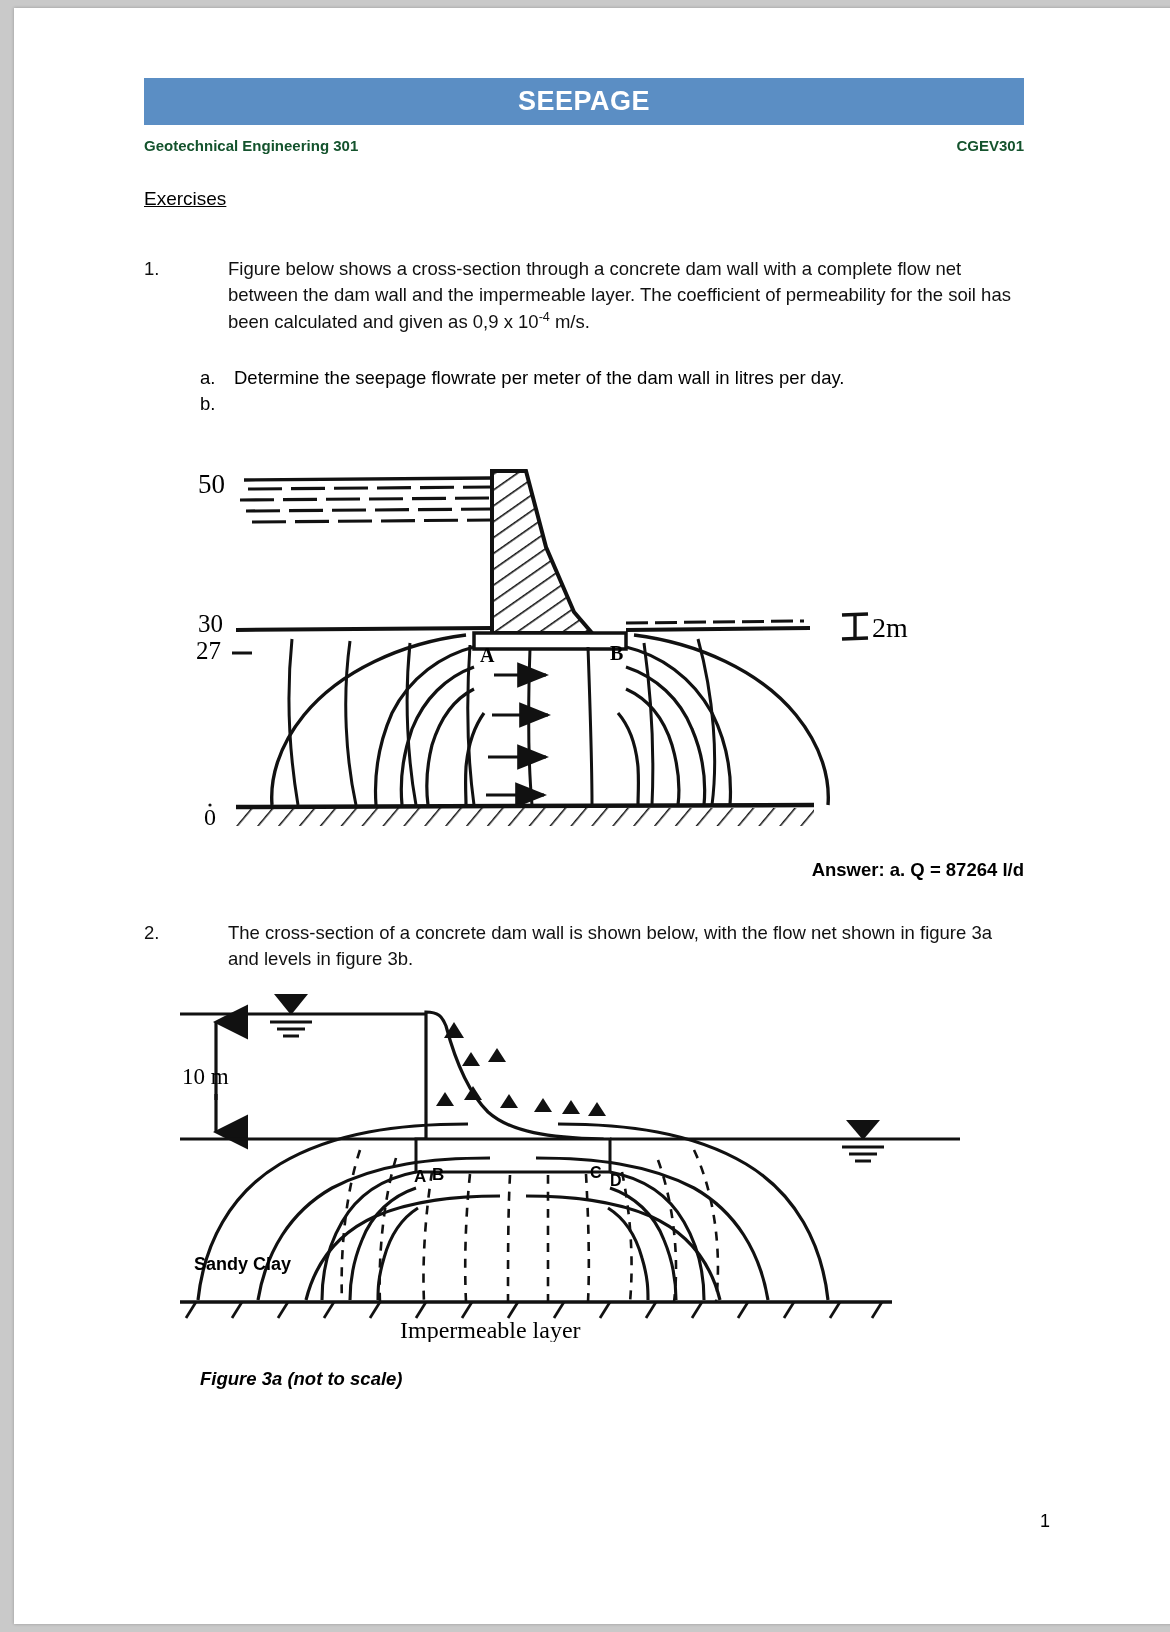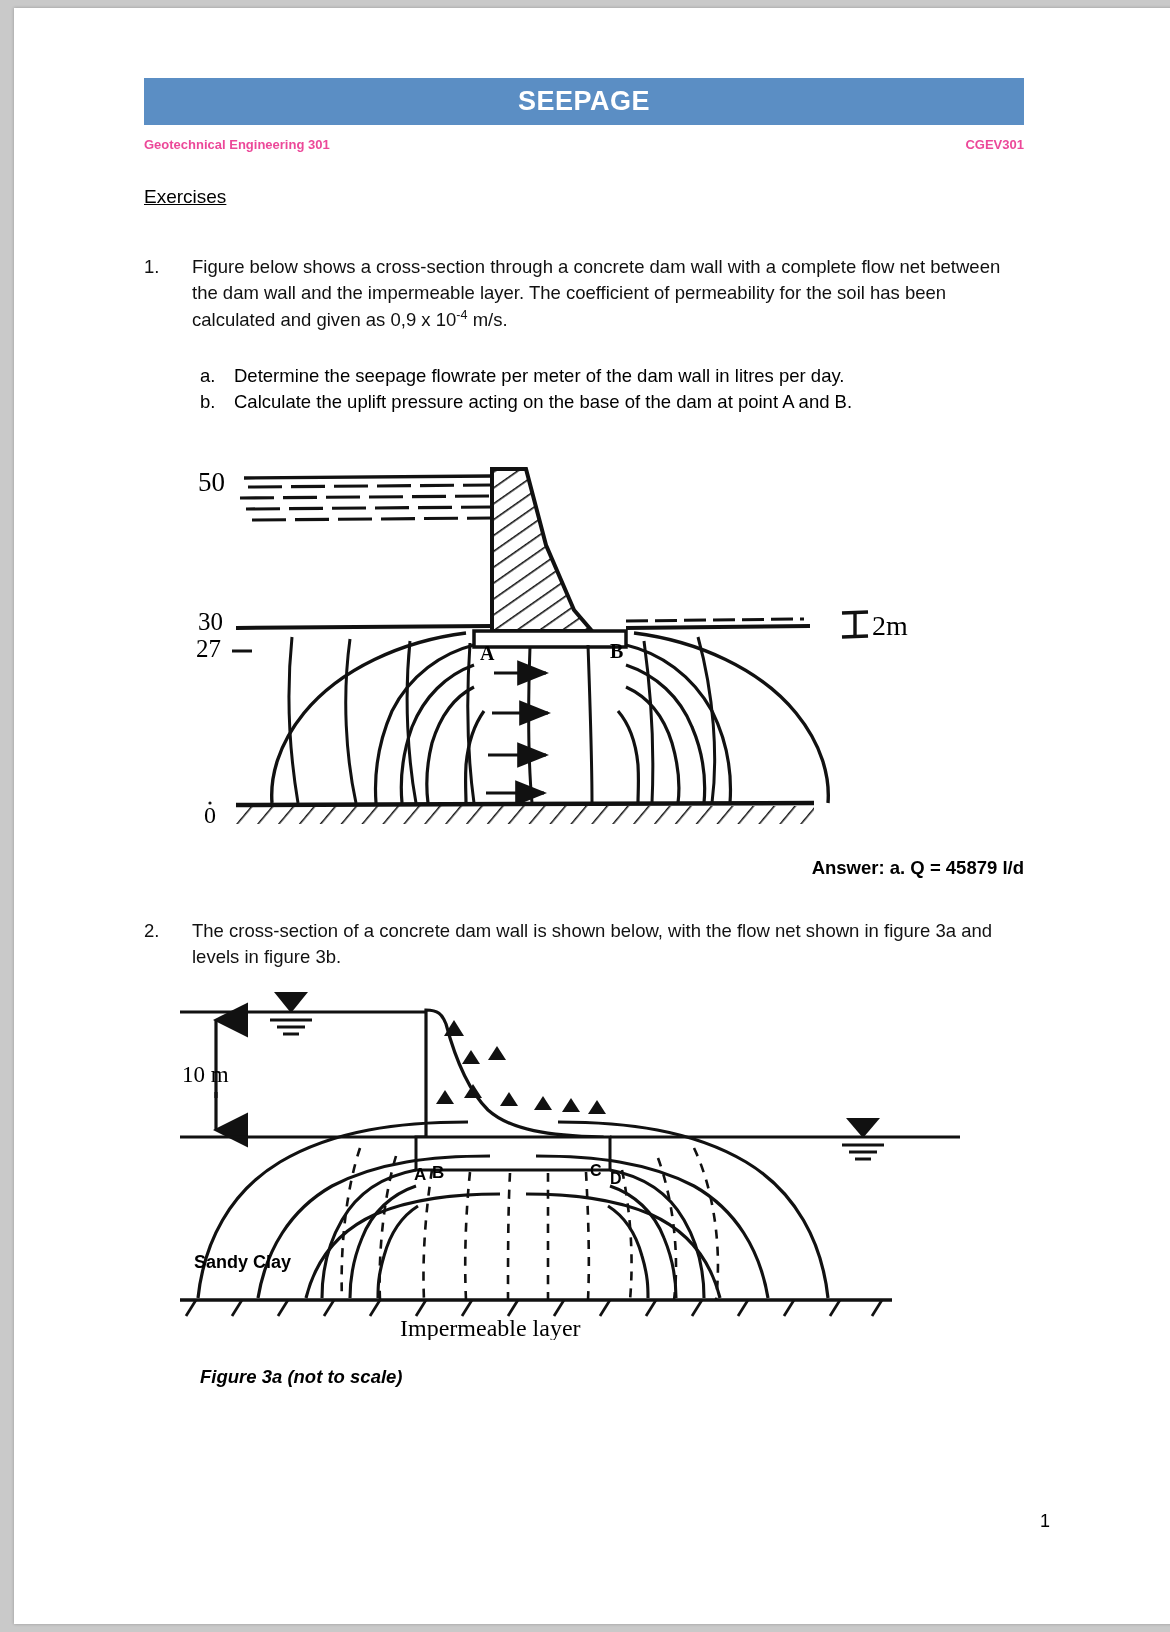--- a/index.html
+++ b/index.html
@@ -41,42 +41,42 @@
     text-align: center;
     color: #ffffff;
     font-size: 27px;
     font-weight: bold;
     letter-spacing: .5px;
   }
   .courseline {
     display: flex;
     justify-content: space-between;
     margin-top: 12px;
-    font-size: 13px;
+    font-size: 15px;
     font-weight: bold;
-    color: #ec4899;
+    color: #14532d;
   }
   .section-title {
     margin-top: 30px;
     font-size: 19px;
     font-weight: normal;
     text-decoration: underline;
     display: inline-block;
   }
 
   
   .q {
     display: flex;
     margin-top: 46px;
     font-size: 18.5px;
     line-height: 1.42;
     color: #111;
   }
   .q .num { width: 48px; flex: 0 0 48px; }
-  .q .body { flex: 1 1 auto; }
+  .q .body { flex: 1 1 auto; margin-left: 36px; }
   sup { font-size: 0.68em; vertical-align: super; }
 
   .sublist {
     margin-top: 30px;
     margin-left: 56px;
     font-size: 18.5px;
     line-height: 1.42;
   }
   .sublist .row { display: flex; }
   .sublist .lbl { width: 34px; flex: 0 0 34px; }
@@ -130,21 +130,20 @@
         <div class="body"><span>Figure below shows a cross-section through a concrete dam wall with a complete flow net between the dam wall and the impermeable layer. The coefficient of permeability for the soil has been calculated and given as 0,9 x 10</span><sup>-4</sup><span> m/s.</span></div>
       </div>
 
       <div class="sublist">
         <div class="row">
           <div class="lbl">a.</div>
           <div>Determine the seepage flowrate per meter of the dam wall in litres per day.</div>
         </div>
         <div class="row">
           <div class="lbl">b.</div>
-          <div>Calculate the uplift pressure acting on the base of the dam at point A and B.</div>
         </div>
       </div>
 
       <div class="figwrap" style="margin-top:10px;margin-left:30px;">
         <svg width="820" height="420" viewBox="0 0 820 420">
           <defs>
             <pattern id="damHatch" patternUnits="userSpaceOnUse" width="13" height="13" patternTransform="rotate(55)">
               <line x1="0" y1="0" x2="0" y2="13" stroke="#111" stroke-width="3.2"></line>
             </pattern>
             <pattern id="groundHatch" patternUnits="userSpaceOnUse" width="16" height="16" patternTransform="rotate(40)">
@@ -227,21 +226,21 @@
           <text class="hand" x="306" y="235" font-size="20" font-weight="bold">A</text>
           <text class="hand" x="436" y="233" font-size="20" font-weight="bold">B</text>
 
           <line x1="62" y1="380" x2="640" y2="378" stroke="#111" stroke-width="4.5"></line>
           <rect x="62" y="381" width="578" height="18" fill="url(#groundHatch)"></rect>
         </svg>
       </div>
 
 
       <div class="answers">
-        <div>Answer: a. Q = 45879 l/d</div>
+        <div>Answer: a. Q = 87264 l/d</div>
       </div>
 
       <div class="q" style="margin-top:36px">
         <div class="num">2.</div>
         <div class="body">The cross-section of a concrete dam wall is shown below, with the flow net shown in figure 3a and levels in figure 3b.</div>
       </div>
 
       <div class="figwrap" style="margin-top:10px;margin-left:26px;">
         <svg width="790" height="360" viewBox="0 0 790 360">
           <defs>

